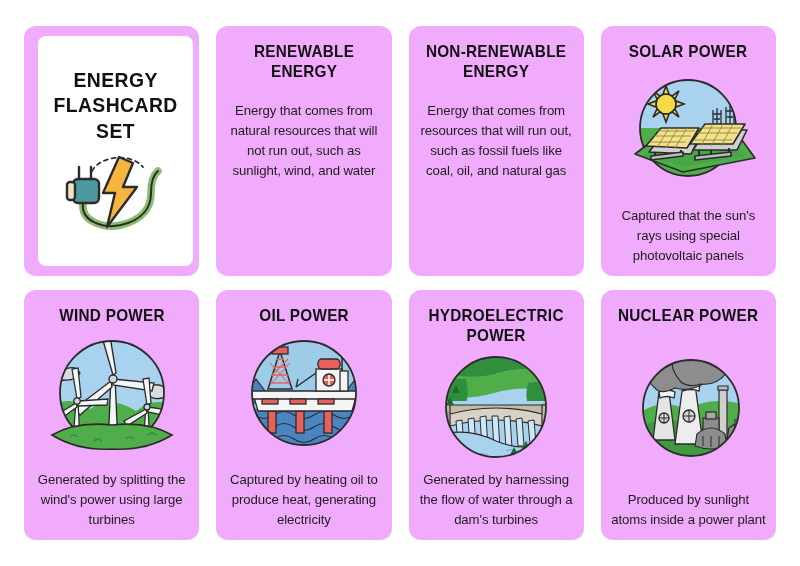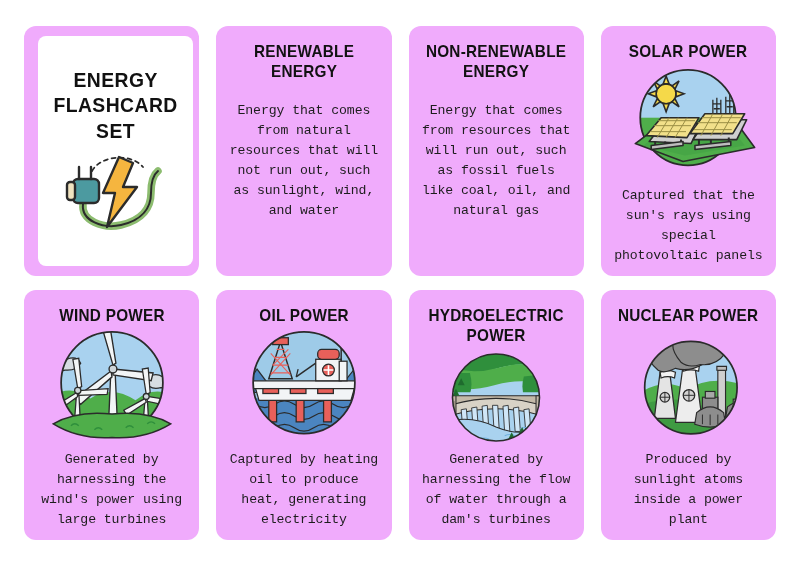--- a/index.html
+++ b/index.html
@@ -68,21 +68,21 @@
     font-size:17px;
     line-height:1.2;
     letter-spacing:.3px;
     color:#121212;
     text-align:center;
     transform:scaleX(.9);
     margin:8px 0 0 0;
     width:108%;
   }
   .card-body{
-    font-family:Liberation Mono, monospace;
+    font-family:Liberation Sans, sans-serif;
     font-size:13.2px;
     line-height:1.52;
     color:#1d1d1d;
     text-align:center;
     letter-spacing:-0.1px;
   }
   
   .card.textonly .card-body{
     margin-top:18px;
     padding:0 4px;
@@ -238,21 +238,21 @@
               <circle cx="105" cy="72" r="3" fill="#cfd6da"></circle>
             </g>
           </g>
           <circle cx="70" cy="58" r="52" fill="none" stroke="#2b2b2b" stroke-width="1.8"></circle>
           <path d="M10 100 Q34 86 70 90 Q106 86 130 100 Q104 116 70 114 Q36 116 10 100 Z" fill="#4fae4a" stroke="#2b2b2b" stroke-width="1.6"></path>
           <g stroke="#2f8f3c" stroke-width="1.4" fill="none">
             <path d="M28 102 q4 -4 8 0 M52 106 q4 -4 8 0 M84 104 q4 -4 8 0 M106 100 q4 -4 8 0"></path>
           </g>
         </svg>
       </div>
-      <div class="card-body">Generated by harnessing the wind's power using large turbines</div>
+      <div class="card-body">Generated by splitting the wind's power using large turbines</div>
     </div>
 
     <div class="card illus">
       <div class="card-title">OIL POWER</div>
       <div class="illus-wrap">
         <svg width="140" height="122" viewBox="0 0 140 122">
           <defs>
               <clipPath id="oilClip">
                 <circle cx="70" cy="58" r="52"></circle>
               </clipPath>

